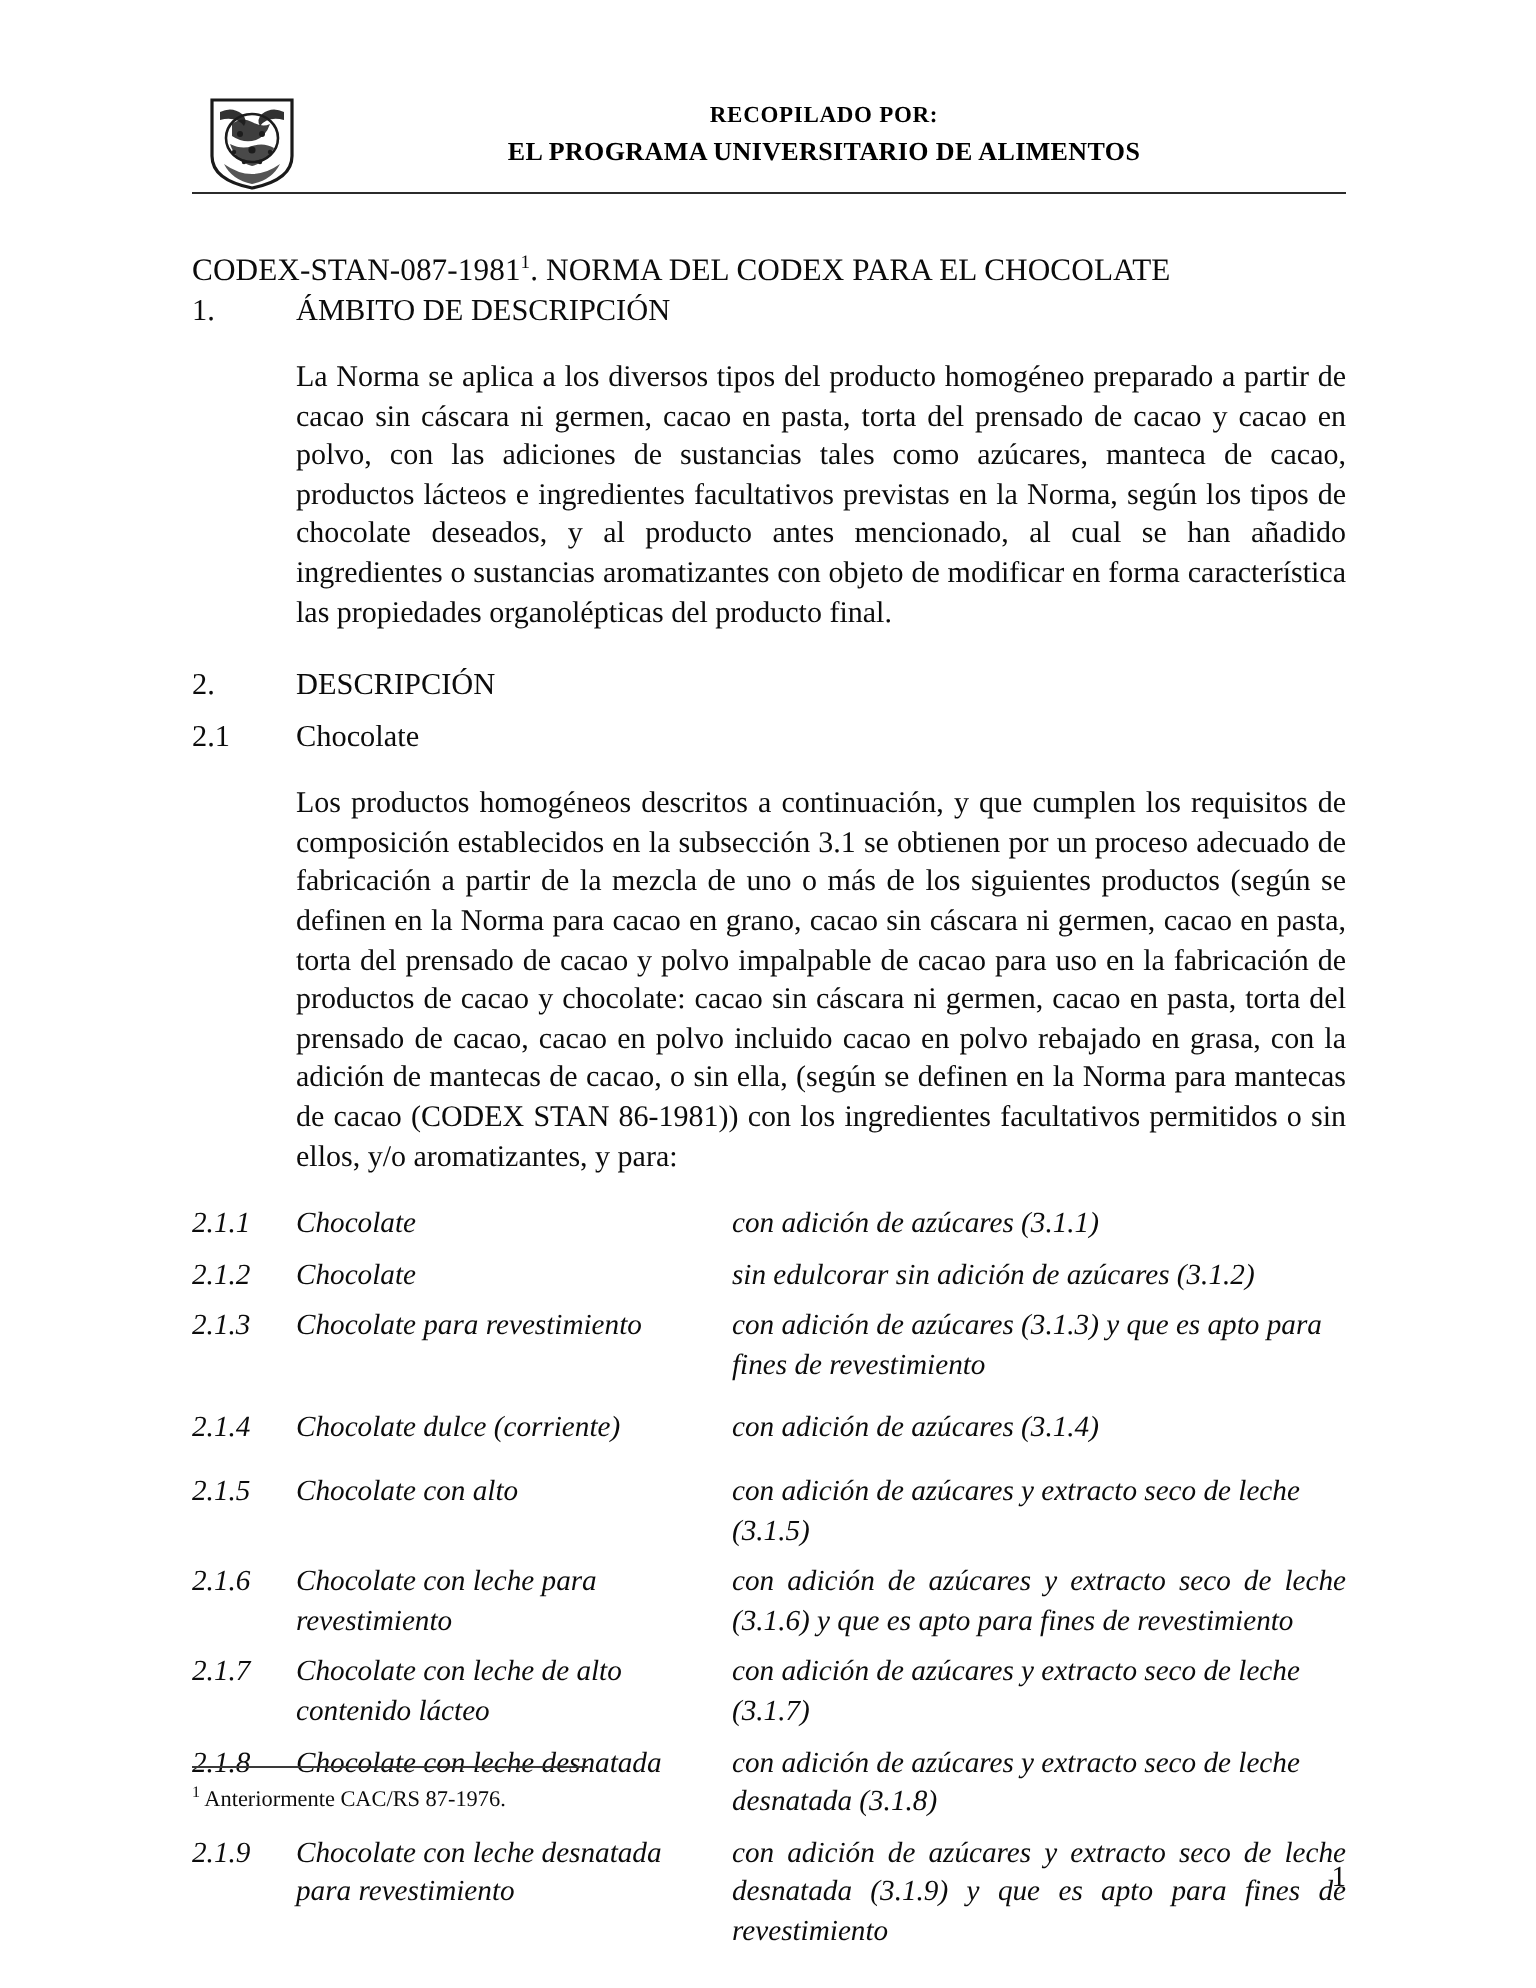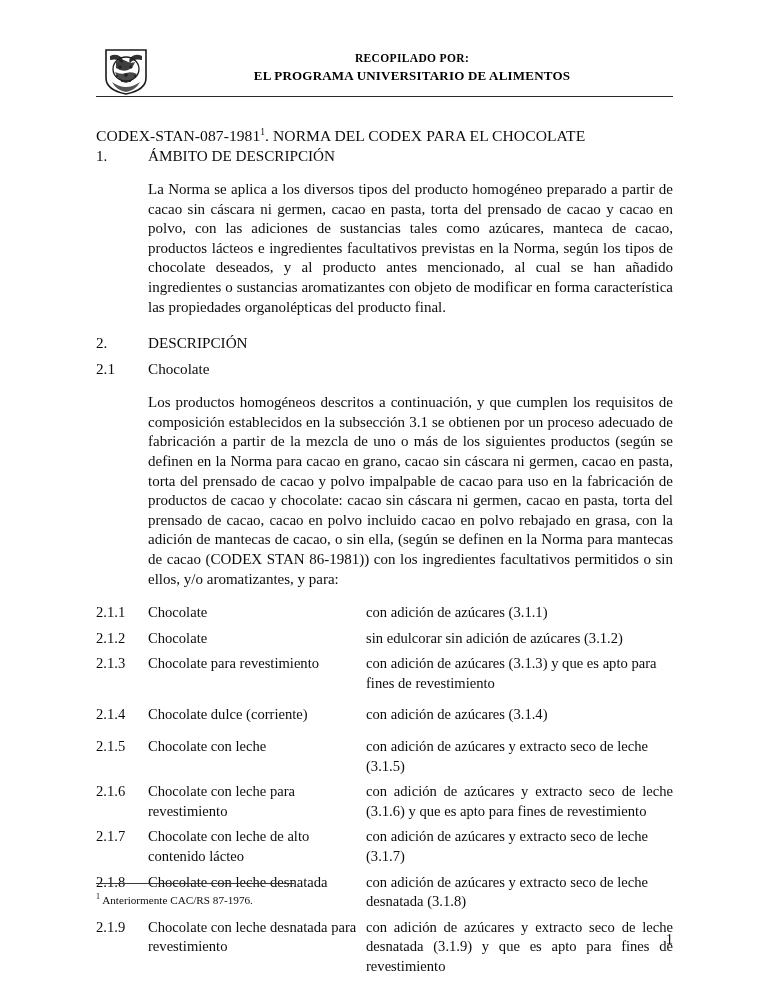--- a/index.html
+++ b/index.html
@@ -114,20 +114,21 @@
   .sp-14 { height: 14px; }
   .sp-16 { height: 16px; }
   .sp-6  { height: 6px;  }
 
   
   .deflist { margin-top: 14px; }
   .def-item {
     display: flex;
     align-items: flex-start;
     margin-bottom: 0px;
+    font-style: italic;
   }
   .def-gap { margin-top: 12px; }
   .def-gap-sm { margin-top: 6px; }
   .def-num {
     flex: 0 0 52px;
     width: 52px;
     font-size: 14.6px;
     line-height: 19.6px;
   }
   .def-term {
@@ -277,21 +278,21 @@
       </div>
 
       <div class="def-item def-gap">
         <div class="def-num">2.1.4</div>
         <div class="def-term">Chocolate dulce (corriente)</div>
         <div class="def-desc">con adición de azúcares (3.1.4)</div>
       </div>
 
       <div class="def-item def-gap">
         <div class="def-num">2.1.5</div>
-        <div class="def-term">Chocolate con leche</div>
+        <div class="def-term">Chocolate con alto</div>
         <div class="def-desc">con adición de azúcares y extracto seco de leche (3.1.5)</div>
       </div>
 
       <div class="def-item def-gap-sm">
         <div class="def-num">2.1.6</div>
         <div class="def-term">Chocolate con leche para revestimiento</div>
         <div class="def-desc justify">con adición de azúcares y extracto seco de leche (3.1.6) y que es apto para fines de revestimiento</div>
       </div>
 
       <div class="def-item def-gap-sm">

